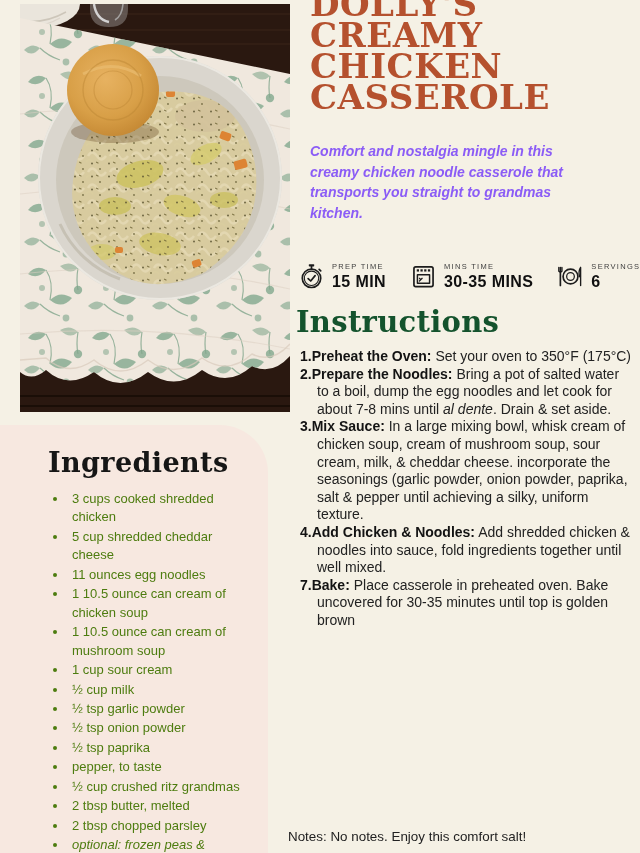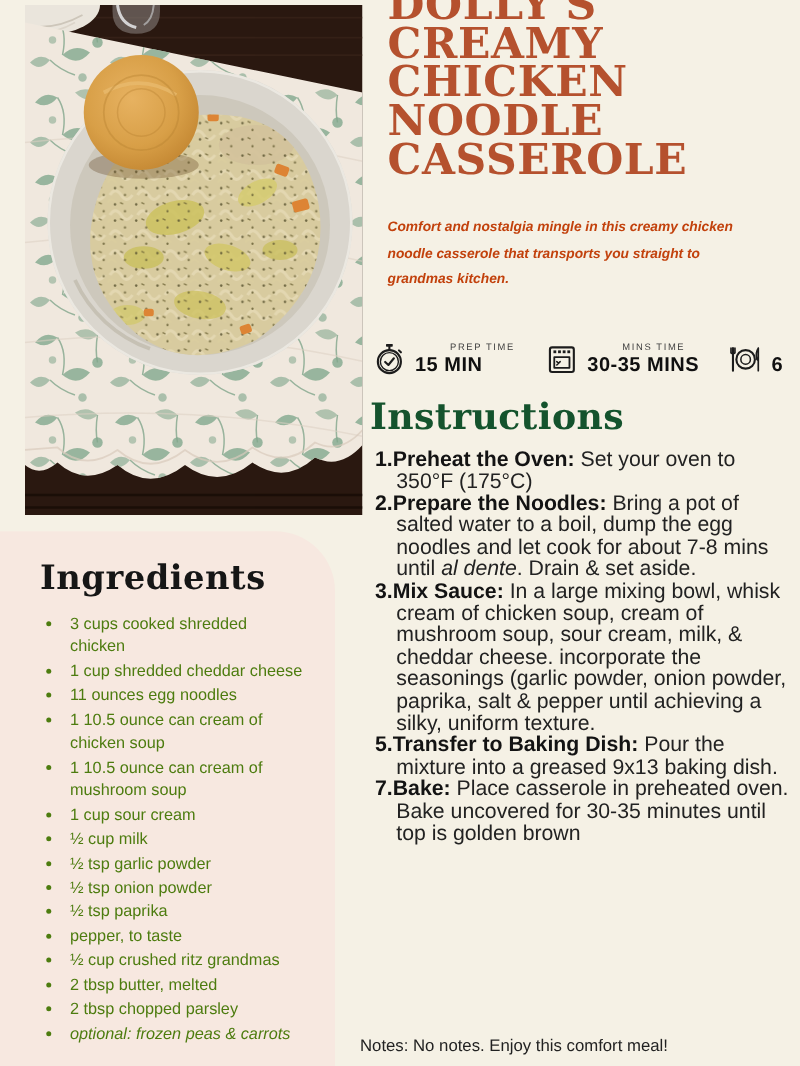--- a/index.html
+++ b/index.html
@@ -8,51 +8,51 @@
     background:#f5f1e5;
     font-family:"Liberation Sans", sans-serif;
     color:#232323;
   }
   
   .photo{position:absolute;left:20px;top:4px;width:270px;height:408px;}
   
   .panel{
     position:absolute;left:0;top:425px;width:268px;height:428px;
     background:#f7e8e0;border-top-right-radius:48px;box-sizing:border-box;
-    padding:22px 0 0 0;
+    padding:22px 0 0 16px;
   }
   .panel h2{
     font-family:"DejaVu Serif", serif;font-weight:bold;font-size:27px;
     color:#161616;margin:0 0 12px 32px;letter-spacing:.4px;
   }
   .panel ul{margin:10px;padding:0 14px 0 42px;font-size:13px;line-height:1.42;color:#4d7c0f;}
   .panel li{padding-left:4px;margin-bottom:1px;}
   .panel li.opt{font-style:italic;}
   
   .right{position:absolute;left:296px;top:0;width:336px;}
   h1.title{
     font-family:"DejaVu Serif", serif;font-weight:bold;
     font-size:34px;line-height:31px;letter-spacing:.5px;
     color:#b5512e;margin:-11px 0 0 14px;text-transform:uppercase;
   }
   .desc{
     margin:28px 0 0 14px;width:292px;
-    font-size:11px;line-height:20.5px;font-weight:bold;font-style:italic;
-    color:#c2410c;
+    font-size:14px;line-height:20.5px;font-weight:bold;font-style:italic;
+    color:#8b5cf6;
   }
   .meta{display:flex;align-items:center;gap:24px;margin:39px 0 0 2px;}
   .meta-item{display:flex;align-items:center;gap:7px;}
   .meta-item svg{width:27px;height:27px;flex:none;}
-  .meta-label{font-size:7.5px;letter-spacing:1.3px;color:#3f3f3f;margin-bottom:2px;white-space:nowrap;margin-left:28px;}
+  .meta-label{font-size:7.5px;letter-spacing:1.3px;color:#3f3f3f;margin-bottom:2px;white-space:nowrap;}
   .meta-value{font-size:16px;font-weight:bold;letter-spacing:.4px;color:#101010;white-space:nowrap;}
   h2.instructions{
     font-family:"DejaVu Serif", serif;font-weight:bold;font-size:29px;
     color:#14532d;margin:14px 0 0 0;letter-spacing:.3px;
   }
-  ol.steps{list-style:none;margin:9px 0 0 0;padding:0 0 0 4px;font-size:17px;line-height:17.6px;color:#222;}
+  ol.steps{list-style:none;margin:9px 0 0 0;padding:0 0 0 4px;font-size:14px;line-height:17.6px;color:#222;}
   ol.steps li{padding-left:17px;text-indent:-17px;}
   .steps .num,.steps .lbl{font-weight:bold;color:#131313;}
   .steps .em{font-style:italic;text-align:right;}
   .notes{position:absolute;left:288px;top:816px;font-size:13.4px;color:#222;}
 </style>
 </head>
 <body>
 
 <div class="photo">
   <svg viewBox="0 0 270 408" width="270" height="408">
@@ -163,21 +163,21 @@
       <circle cx="93" cy="86" r="30" fill="none" stroke="#bb8532" stroke-width="1.4" opacity=".45"></circle>
       <circle cx="93" cy="86" r="19" fill="none" stroke="#b57e2e" stroke-width="1.2" opacity=".35"></circle>
     </g>
   </svg>
 </div>
 
 <aside class="panel">
   <h2>Ingredients</h2>
   <ul>
     <li>3 cups cooked shredded chicken</li>
-    <li>1 cup shredded cheddar cheese</li>
+    <li>5 cup shredded cheddar cheese</li>
     <li>11 ounces egg noodles</li>
     <li>1 10.5 ounce can cream of chicken soup</li>
     <li>1 10.5 ounce can cream of mushroom soup</li>
     <li>1 cup sour cream</li>
     <li>½ cup milk</li>
     <li>½ tsp garlic powder</li>
     <li>½ tsp onion powder</li>
     <li>½ tsp paprika</li>
     <li>pepper, to taste</li>
     <li>½ cup crushed ritz grandmas</li>
@@ -185,21 +185,20 @@
     <li>2 tbsp chopped parsley</li>
     <li class="opt">optional: frozen peas &amp; carrots</li>
   </ul>
 </aside>
 
 <main class="right">
   <h1 class="title">
     <div>Dolly's</div>
     <div>Creamy</div>
     <div>Chicken</div>
-    <div>Noodle</div>
     <div>Casserole</div>
   </h1>
 
   <p class="desc">Comfort and nostalgia mingle in this creamy chicken noodle casserole that transports you straight to grandmas kitchen.</p>
 
   <div class="meta">
     <div class="meta-item">
       <svg viewBox="0 0 24 24" fill="none" stroke="#1c1c1c" stroke-width="1.5" stroke-linecap="round" stroke-linejoin="round">
         <rect x="9.6" y="1" width="4.8" height="2" rx=".5" fill="#1c1c1c" stroke="none"></rect>
         <line x1="12" y1="3" x2="12" y2="5"></line>
@@ -244,18 +243,18 @@
       </div>
     </div>
   </div>
 
   <h2 class="instructions">Instructions</h2>
 
   <ol class="steps">
     <li class="step"><span class="num">1.</span><span class="lbl">Preheat the Oven:</span><span> Set your oven to 350°F (175°C)</span></li>
     <li class="step"><span class="num">2.</span><span class="lbl">Prepare the Noodles:</span><span> Bring a pot of salted water to a boil, dump the egg noodles and let cook for about 7-8 mins until </span><span class="em">al dente</span><span>. Drain &amp; set aside.</span></li>
     <li class="step"><span class="num">3.</span><span class="lbl">Mix Sauce:</span><span> In a large mixing bowl, whisk cream of chicken soup, cream of mushroom soup, sour cream, milk, &amp; cheddar cheese. incorporate the seasonings (garlic powder, onion powder, paprika, salt &amp; pepper until achieving a silky, uniform texture.</span></li>
-    <li class="step"><span class="num">5.</span><span class="lbl">Transfer to Baking Dish:</span><span> Pour the mixture into a greased 9x13 baking dish.</span></li>
+    <li class="step"><span class="num">4.</span><span class="lbl">Add Chicken &amp; Noodles:</span><span> Add shredded chicken &amp; noodles into sauce, fold ingredients together until well mixed.</span></li>
     <li class="step"><span class="num">7.</span><span class="lbl">Bake:</span><span> Place casserole in preheated oven. Bake uncovered for 30-35 minutes until top is golden brown</span></li>
   </ol>
 </main>
 
-<p class="notes">Notes: No notes. Enjoy this comfort meal!</p>
+<p class="notes">Notes: No notes. Enjoy this comfort salt!</p>
 
 </body></html>

